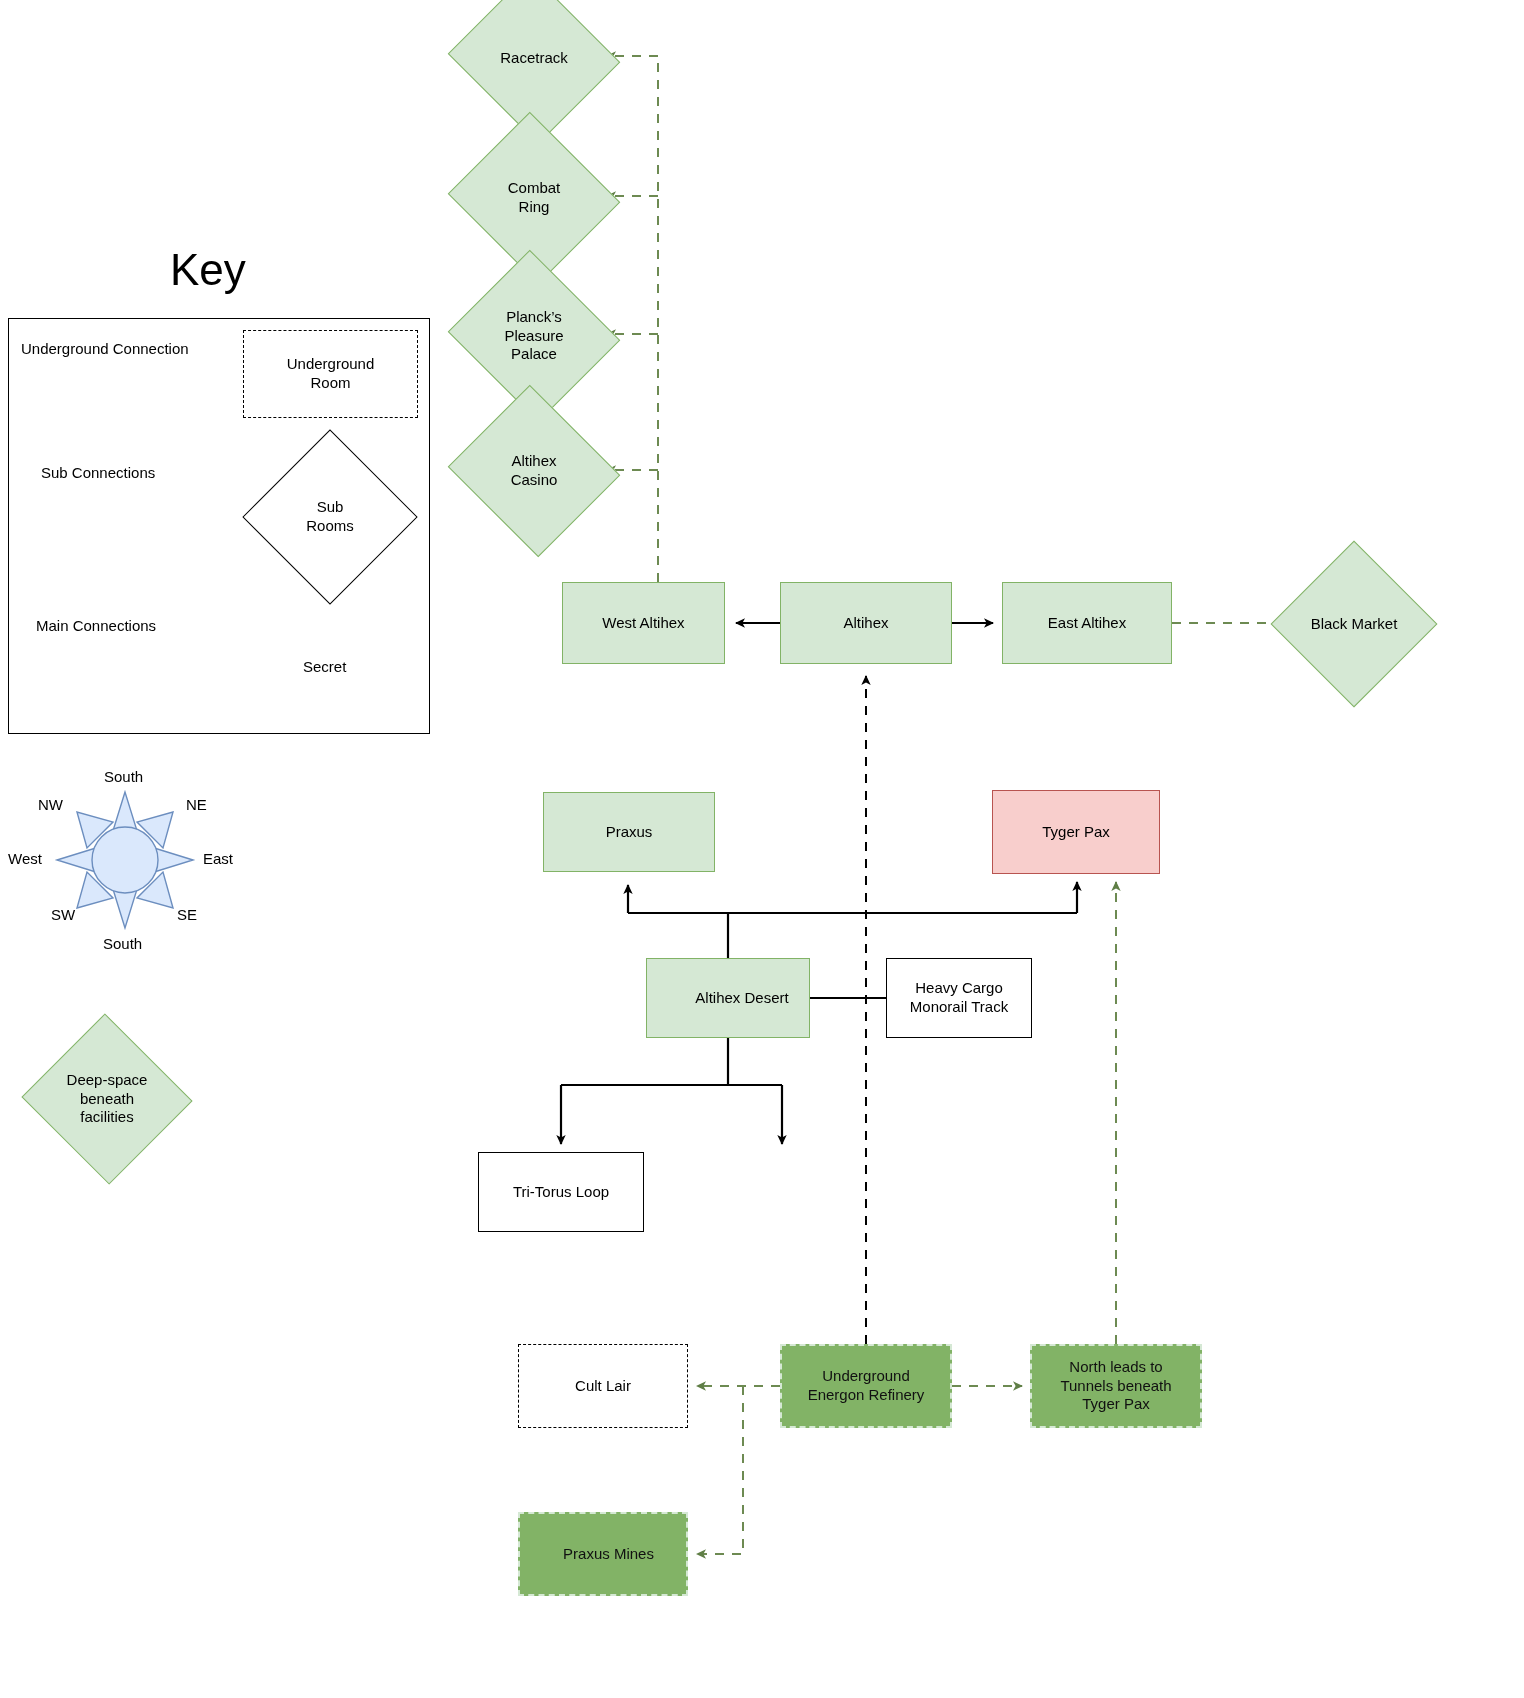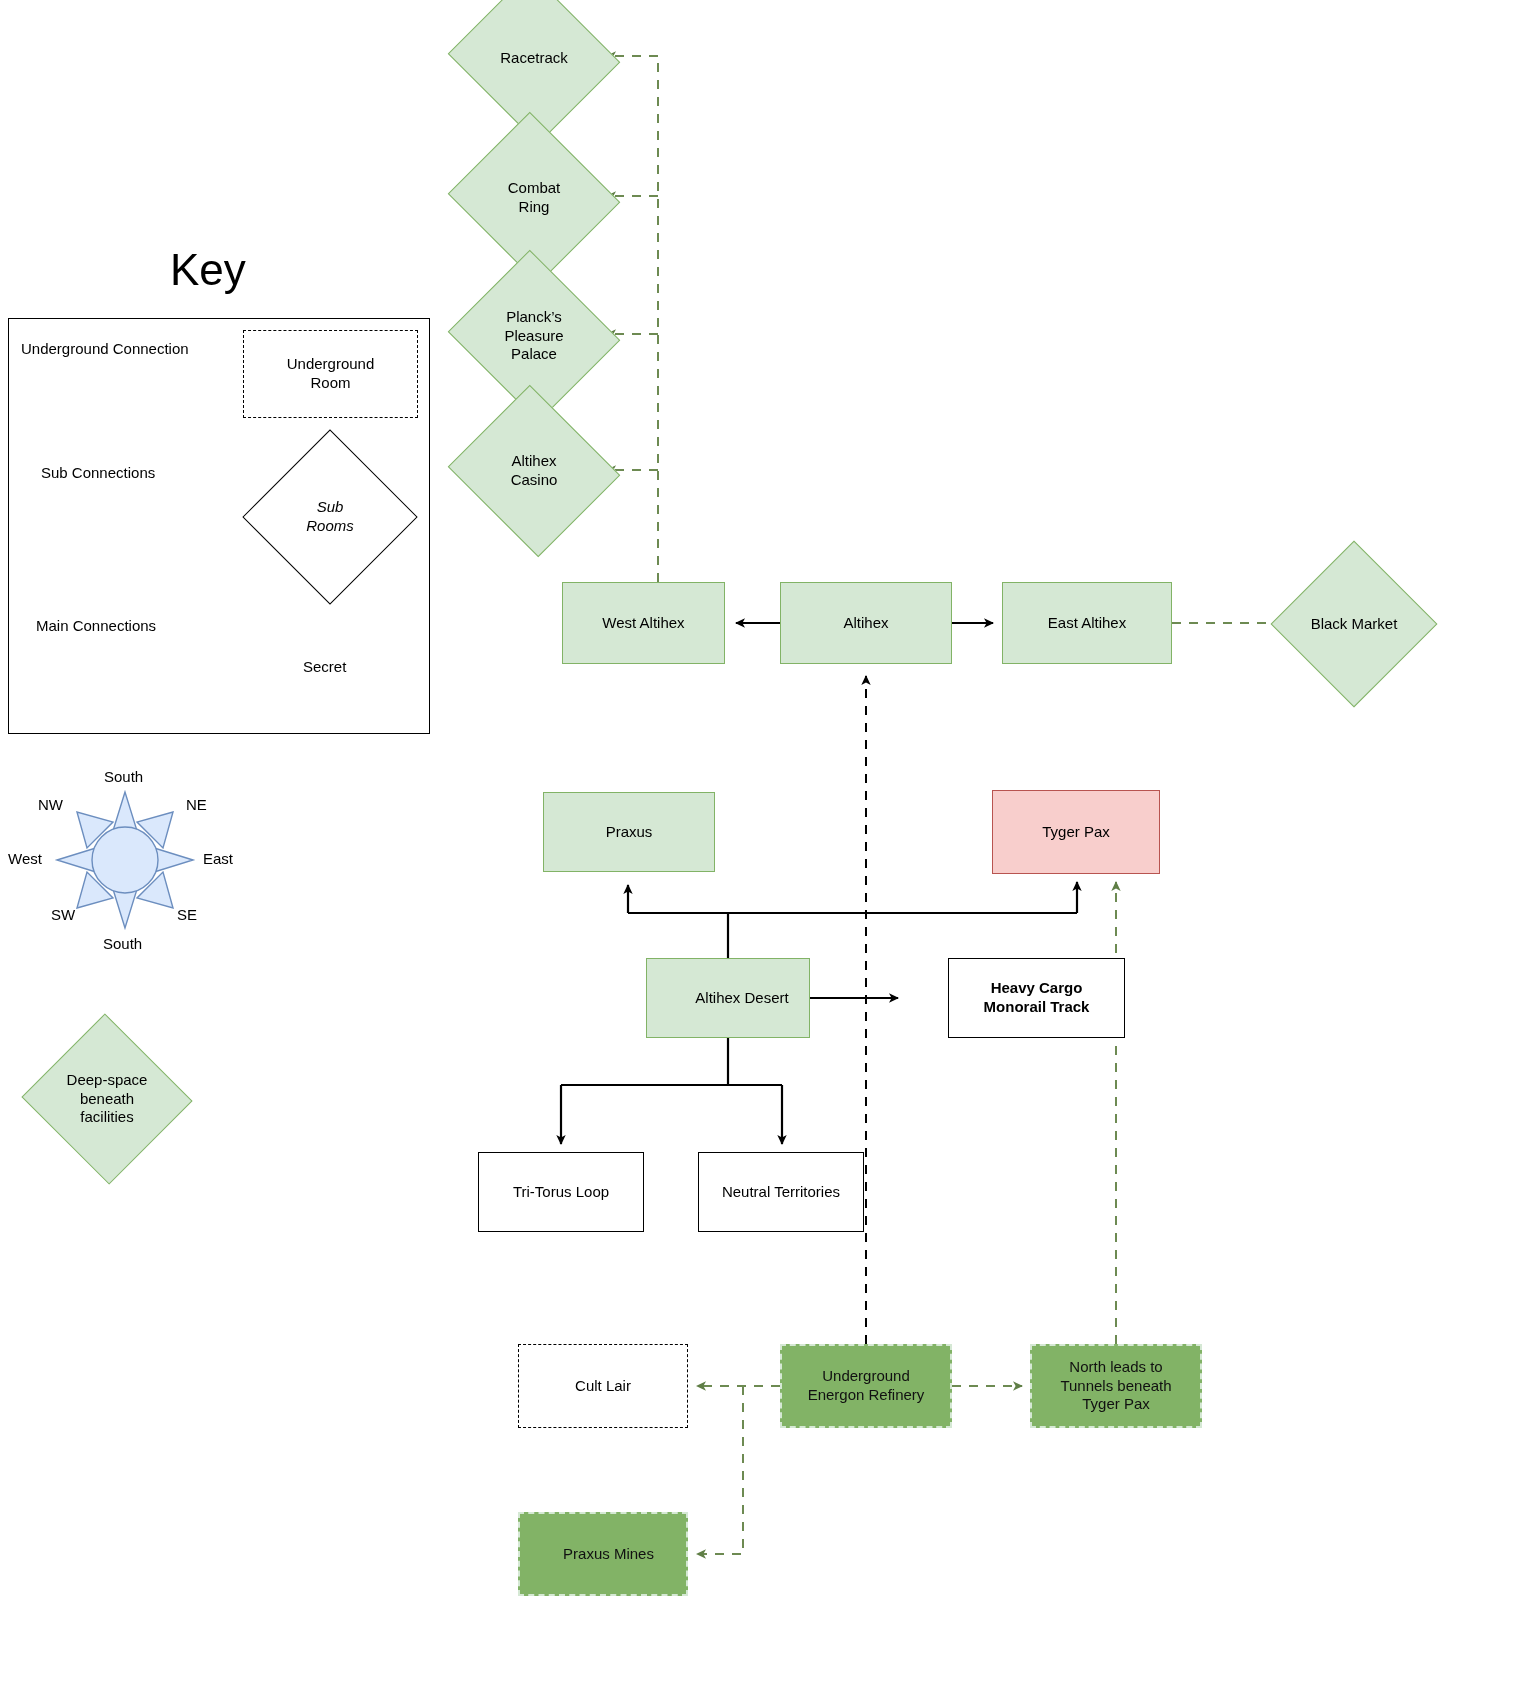--- a/index.html
+++ b/index.html
@@ -23,39 +23,39 @@
       white-space:nowrap;}
 
   
   #key-title{position:absolute;left:170px;top:245px;font-size:44px;}
   #key-box{position:absolute;left:8px;top:318px;width:420px;height:414px;
            border:1.6px solid #000;background:#fff;}
   .key-lbl{position:absolute;font-size:15px;white-space:nowrap;}
 
   #ug-room{left:243px;top:330px;width:175px;height:88px;}
   #sub-room{left:268px;top:455px;width:124px;height:124px;}
-  #sub-room .dlabel{white-space:normal;font-style:italic;}
+  #sub-room .dlabel{white-space:normal;}
   #secret-lbl{left:303px;top:658px;}
   .comp-lbl{position:absolute;font-size:15px;white-space:nowrap;}
 
   
   #n-racetrack{left:470px;top:0px;width:128px;height:116px;}
   #n-combat{left:470px;top:140px;width:128px;height:116px;}
   #n-planck{left:470px;top:278px;width:128px;height:116px;}
   #n-casino{left:470px;top:413px;width:128px;height:116px;}
   #n-blackmarket{left:1295px;top:565px;width:118px;height:118px;}
   #n-deepspace{left:45px;top:1040px;width:124px;height:118px;}
 
   #n-west-altihex{left:562px;top:582px;width:163px;height:82px;}
   #n-altihex{left:780px;top:582px;width:172px;height:82px;}
   #n-east-altihex{left:1002px;top:582px;width:170px;height:82px;}
   #n-praxus{left:543px;top:792px;width:172px;height:80px;}
   #n-tygerpax{left:992px;top:790px;width:168px;height:84px;}
   #n-altihex-desert{left:646px;top:958px;width:164px;height:80px;padding-left:28px;}
-  #n-heavycargo{left:948px;top:958px;width:177px;height:80px;font-weight:bold;}
+  #n-heavycargo{left:886px;top:958px;width:146px;height:80px;}
   #n-tritorus{left:478px;top:1152px;width:166px;height:80px;}
   #n-neutral{left:698px;top:1152px;width:166px;height:80px;}
   #n-cultlair{left:518px;top:1344px;width:170px;height:84px;}
   #n-refinery{left:780px;top:1344px;width:172px;height:84px;}
   #n-northleads{left:1030px;top:1344px;width:172px;height:84px;}
   #n-praxusmines{left:518px;top:1512px;width:170px;height:84px;padding-left:11px;}
 </style>
 </head>
 <body>
 
@@ -260,23 +260,20 @@
   </div>
   <div class="node rect-white" id="n-heavycargo">
     <span>
       <span>Heavy Cargo</span><br>
       <span>Monorail Track</span>
     </span>
   </div>
   <div class="node rect-white" id="n-tritorus">
     <span>Tri-Torus Loop</span>
   </div>
-  <div class="node rect-white" id="n-neutral">
-    <span>Neutral Territories</span>
-  </div>
   <div class="node rect-dashed" id="n-cultlair">
     <span>Cult Lair</span>
   </div>
   <div class="node rect-darkgreen" id="n-refinery">
     <span>
       <span>Underground</span><br>
       <span>Energon Refinery</span>
     </span>
   </div>
   <div class="node rect-darkgreen" id="n-northleads">

